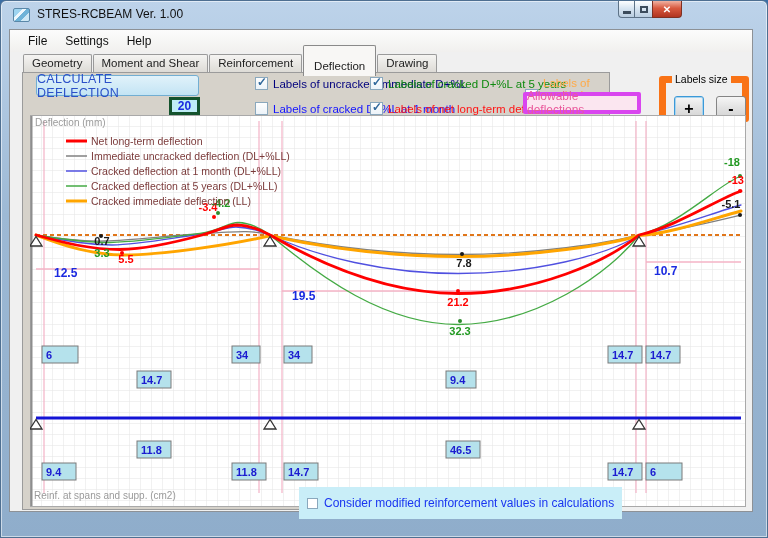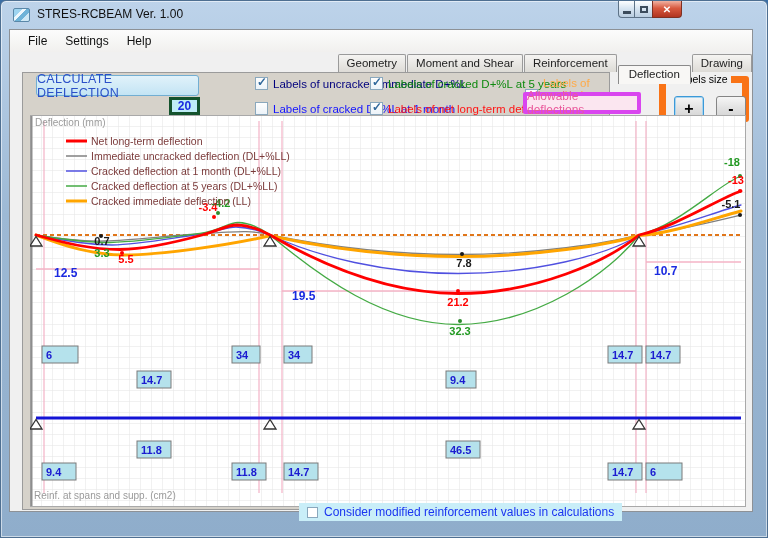--- a/index.html
+++ b/index.html
@@ -19,24 +19,24 @@
   .wbtn.min{width:17px;border-radius:0 0 0 4px;}
   .wbtn.max{width:17px;border-left:none;border-right:none;}
   .wbtn.close{width:30px;border-radius:0 0 4px 0;background:linear-gradient(#f0b2a2,#d8593f 45%,#b03420);
         color:#fff;border-color:#7e3022;font-size:10px;font-weight:bold;}
   .glyph-min{width:8px;height:3px;background:currentColor;margin-top:6px;}
   .glyph-max{width:8px;height:7px;border:2px solid currentColor;}
   
   .client{position:absolute;left:8px;top:28px;width:744px;height:483px;background:#f0f0f0;border:1px solid #8d9196;}
   .menubar{position:absolute;left:0;top:0;width:100%;height:22px;background:linear-gradient(#fcfcfc,#f1f0ee);display:flex;align-items:center;padding-left:10px;gap:2px;}
   .menu-item{font-size:12px;color:#111;padding:2px 8px;}
-  .tabstrip{position:absolute;left:0;top:22px;width:100%;height:20px;display:flex;align-items:flex-end;padding-left:13px;gap:1px;justify-content:flex-end;}
+  .tabstrip{position:absolute;left:0;top:22px;width:100%;height:20px;display:flex;align-items:flex-end;padding-left:13px;gap:1px;}
   .tab{font-size:11.5px;color:#222;background:linear-gradient(#f5f4f2,#dddbd6);border:1px solid #9a9a9a;border-bottom:none;
        border-radius:2px 2px 0 0;padding:2px 8px 3px 8px;position:relative;}
-  .tab.active{background:#f8f7f5;padding:2px 10px 4px 10px;z-index:3;top:12px;border-color:#8a8a8a;}
+  .tab.active{background:#f8f7f5;padding:14px 10px 4px 10px;z-index:3;top:4px;border-color:#8a8a8a;}
   .panel{position:absolute;left:12px;top:42px;width:588px;height:438px;background:#d6d2ca;border:1px solid #9b9b9b;z-index:2;}
   
   .calc-btn{position:absolute;left:13px;top:2px;width:163px;height:21px;background:linear-gradient(#e1f2fa,#c3e4f4);
             border:1px solid #72aed2;border-radius:3px;color:#2b50c8;font-size:12.5px;display:flex;align-items:center;justify-content:center;letter-spacing:.3px;}
   .sust-label{position:absolute;left:7px;top:27px;font-size:12px;color:#000;}
   .sust-input{position:absolute;left:146px;top:24px;width:31px;height:18px;background:#bfecf6;border:3px solid #14532d;
               font-size:12px;font-weight:bold;color:#1b2ae0;text-align:center;font-family:Liberation Sans, sans-serif;}
   .cbx{position:absolute;display:flex;align-items:center;gap:5px;}
   .cbx .box{width:13px;height:13px;background:linear-gradient(#fefefe,#ecf3f9);border:1px solid #8aa8bd;position:relative;flex:0 0 13px;}
   .cbx .box.checked::after{content:"\2713";position:absolute;left:1px;top:-3px;font-size:12px;font-weight:bold;color:#31689b;}
@@ -45,21 +45,21 @@
              border-radius:2px;color:#ea5a9c;font-size:12px;display:flex;align-items:center;justify-content:center;}
   .size-group{position:absolute;left:636px;top:0px;width:90px;height:49px;border:7px solid #f97316;border-radius:3px;margin:0;padding:0;}
   .size-group legend{font-size:10.5px;color:#000;margin-left:6px;padding:0 3px;}
   .size-btn{position:absolute;top:11px;width:30px;height:26px;background:linear-gradient(#f6f6f6,#e2e2e2 45%,#d0d0d0);
             border:1px solid #858585;border-radius:3px;font-size:16px;font-weight:bold;color:#000;display:flex;align-items:center;justify-content:center;}
   .size-btn.plus{left:8px;border-color:#3c99d8;box-shadow:0 0 0 1px #a8d4ee inset;}
   .size-btn.minus{left:50px;}
   
   .chart-svg{position:absolute;left:7px;top:42px;background:#fff;}
   svg text{font-family:"Liberation Sans", sans-serif;}
-  .modify-overlay{position:absolute;left:276px;top:414px;height:18px;background:#c9eef8;display:flex;align-items:center;gap:6px;padding:2px 8px;z-index:5;margin-top:16px;}
+  .modify-overlay{position:absolute;left:276px;top:414px;height:18px;background:#c9eef8;display:flex;align-items:center;gap:6px;padding:16px 8px;z-index:5;}
   .modify-overlay .box{width:11px;height:11px;background:#fff;border:1px solid #8aa8bd;}
   .modify-overlay .lbl{font-size:12px;color:#1a35f0;white-space:nowrap;}
 </style>
 </head>
 <body>
 
 <div class="window">
   <div class="titlebar">
     <span class="app-icon"></span>
     <span class="title-text">STRES-RCBEAM Ver. 1.00</span>

